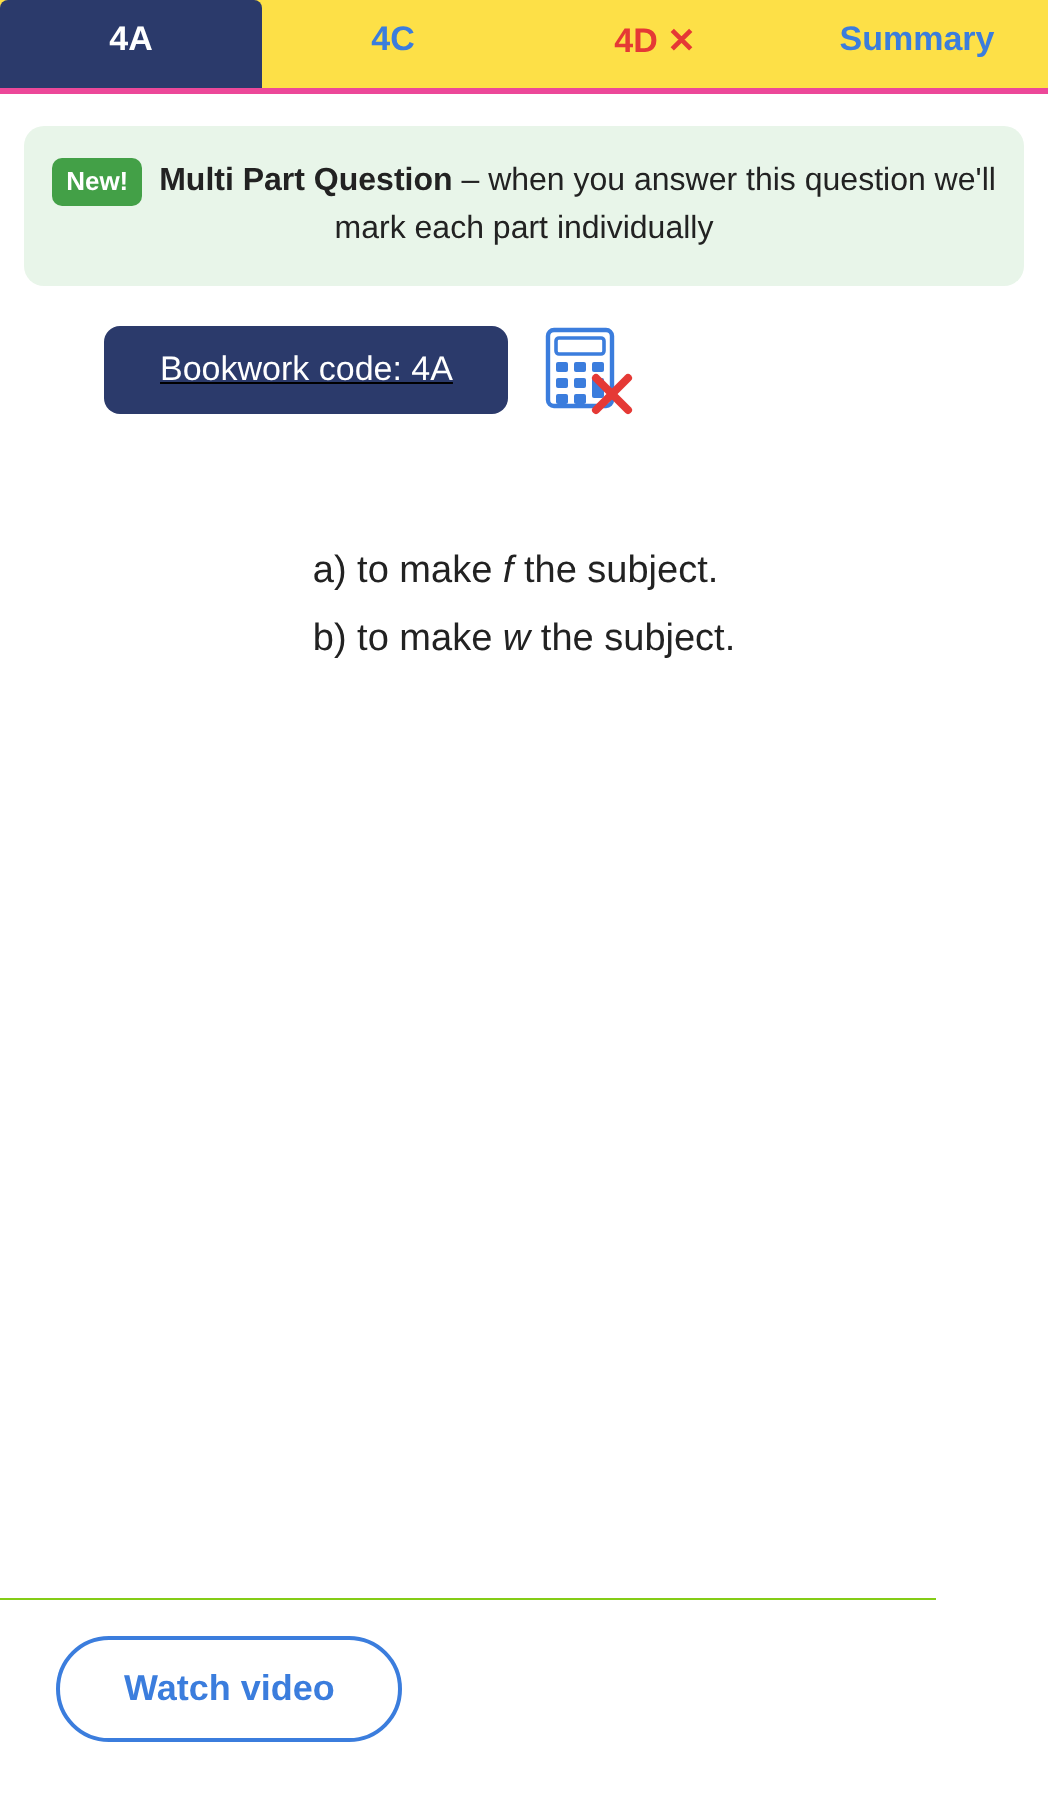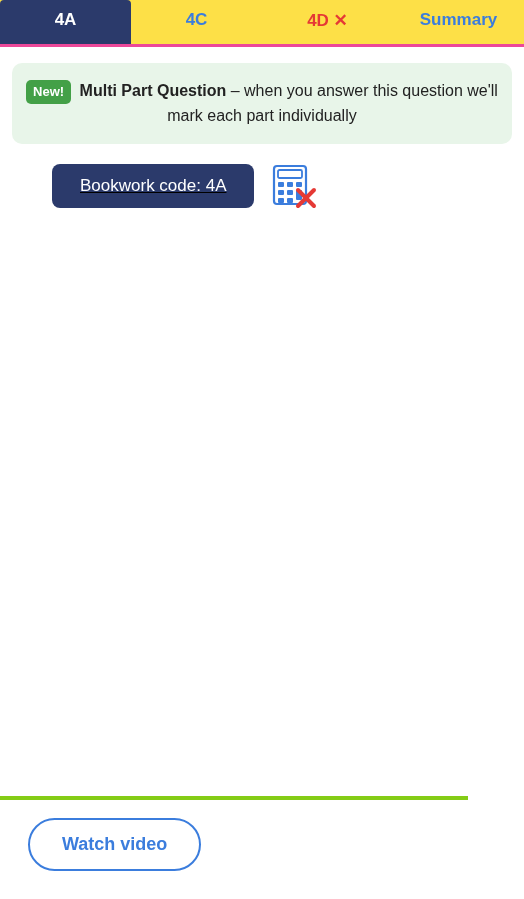--- a/index.html
+++ b/index.html
@@ -115,21 +115,21 @@
     .bottom-bar {
       position: absolute;
       bottom: 0;
       left: 0;
       width: 468px;
       padding: 18px 28px 28px 28px;
       display: flex;
       justify-content: space-between;
       gap: 18px;
       background: #ffffff;
-      border-top: 4px solid #84cc16;
+      border-top: 1px solid #84cc16;
     }
     .btn-watch {
       border: 2px solid #3b7ddd;
       color: #3b7ddd;
       background: #ffffff;
       border-radius: 50px;
       padding: 14px 32px;
       font-size: 18px;
       font-weight: 600;
       cursor: pointer;
@@ -188,17 +188,21 @@
       <rect x="8" y="36" width="6" height="5" rx="1" fill="#3b7ddd"></rect>
       <rect x="17" y="36" width="6" height="5" rx="1" fill="#3b7ddd"></rect>
 
       <line x1="28" y1="28" x2="44" y2="44" stroke="#e53935" stroke-width="4" stroke-linecap="round"></line>
       <line x1="44" y1="28" x2="28" y2="44" stroke="#e53935" stroke-width="4" stroke-linecap="round"></line>
     </svg>
   </div>
 </div>
 
 <div class="question-area">
+  <div class="parts">
+    <div>a) to make <em>f</em> the subject.</div>
+    <div>b) to make <em>w</em> the subject.</div>
+  </div>
 </div>
 
 <div class="bottom-bar">
   <button class="btn-watch">Watch video</button>
 </div>
 
 </body></html>

